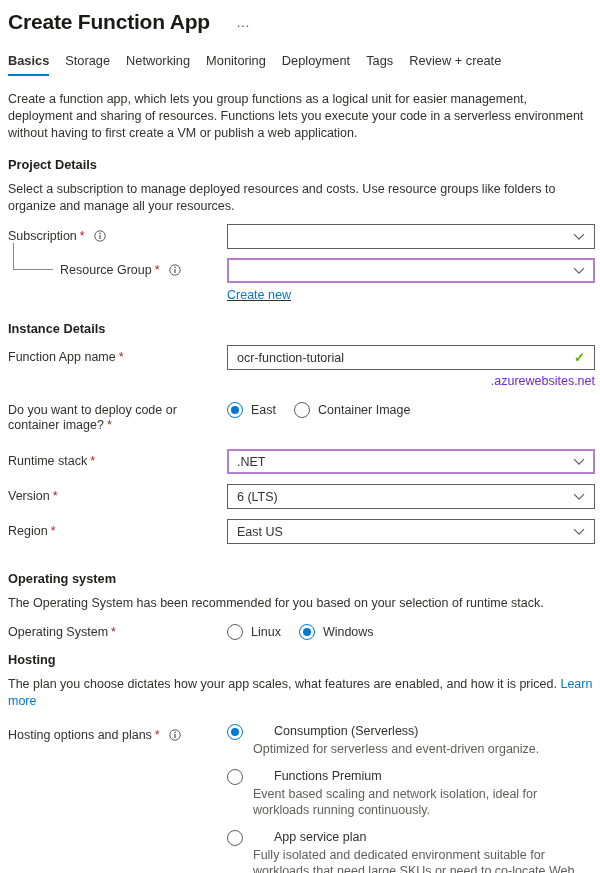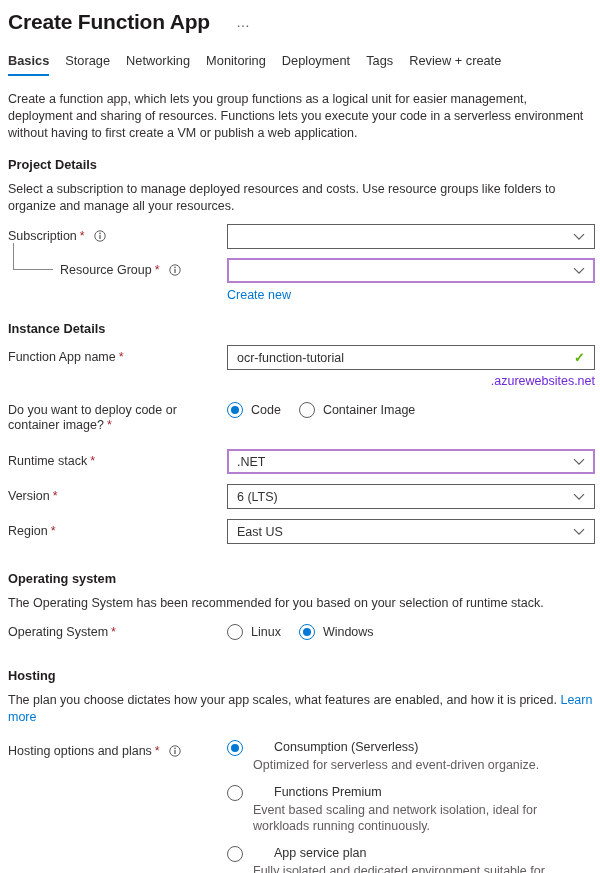--- a/index.html
+++ b/index.html
@@ -47,21 +47,21 @@
 
   .check-icon { color: #5db300; font-weight: 700; font-size: 13px; }
   .field-suffix { text-align: right; margin-top: 4px; color: #6d28d9; }
 
   
   .rg-label { position: relative; padding-left: 52px; }
   .rg-connector {
     position: absolute; left: 5px; top: -15px; width: 40px; height: 27px;
     border-left: 1px solid #8a8886; border-bottom: 1px solid #8a8886;
   }
-  .create-new-line { margin-top: 5px; }
+  .create-new-line { margin-top: 5px; text-decoration: underline; }
 
   
   .radio-row { display: flex; align-items: center; gap: 8px; padding-top: 4px; flex-wrap: nowrap; }
   .radio {
     width: 16px; height: 16px; border-radius: 50%; border: 1px solid #605e5c;
     background: #fff; position: relative; flex: 0 0 auto; cursor: pointer;
   }
   .radio.sel { border-color: #0078d4; }
   .radio.sel::after {
     content: ""; position: absolute; left: 3px; top: 3px; width: 8px; height: 8px;
@@ -166,21 +166,21 @@
     </div>
   </div>
 
   <div class="form-row" style="margin-top:10px">
     <div class="label-col">
       <span>Do you want to deploy code or container image?</span><span class="required">*</span>
     </div>
     <div class="field-col">
       <div class="radio-row">
         <span class="radio sel"></span>
-        <span class="radio-label">Code</span>
+        <span class="radio-label">East</span>
         <span class="radio"></span>
         <span class="radio-label">Container Image</span>
       </div>
     </div>
   </div>
 
   <div class="form-row" style="margin-top:16px">
     <div class="label-col">
       <span>Runtime stack</span><span class="required">*</span>
     </div>
@@ -238,21 +238,21 @@
     <div class="field-col">
       <div class="radio-row">
         <span class="radio"></span>
         <span class="radio-label">Linux</span>
         <span class="radio sel"></span>
         <span class="radio-label">Windows</span>
       </div>
     </div>
   </div>
 
-  <div class="section-h" style="margin-top:28px">Hosting</div>
+  <div class="section-h" style="margin-top:12px">Hosting</div>
   <div class="section-desc">
     <span>The plan you choose dictates how your app scales, what features are enabled, and how it is priced.</span>
     <a class="link">Learn more</a>
   </div>
 
   <div class="form-row" style="margin-top:13px">
     <div class="label-col">
       <span>Hosting options and plans</span><span class="required">*</span>
       <span class="info-icon">
         <svg width="12" height="12" viewBox="0 0 12 12">

